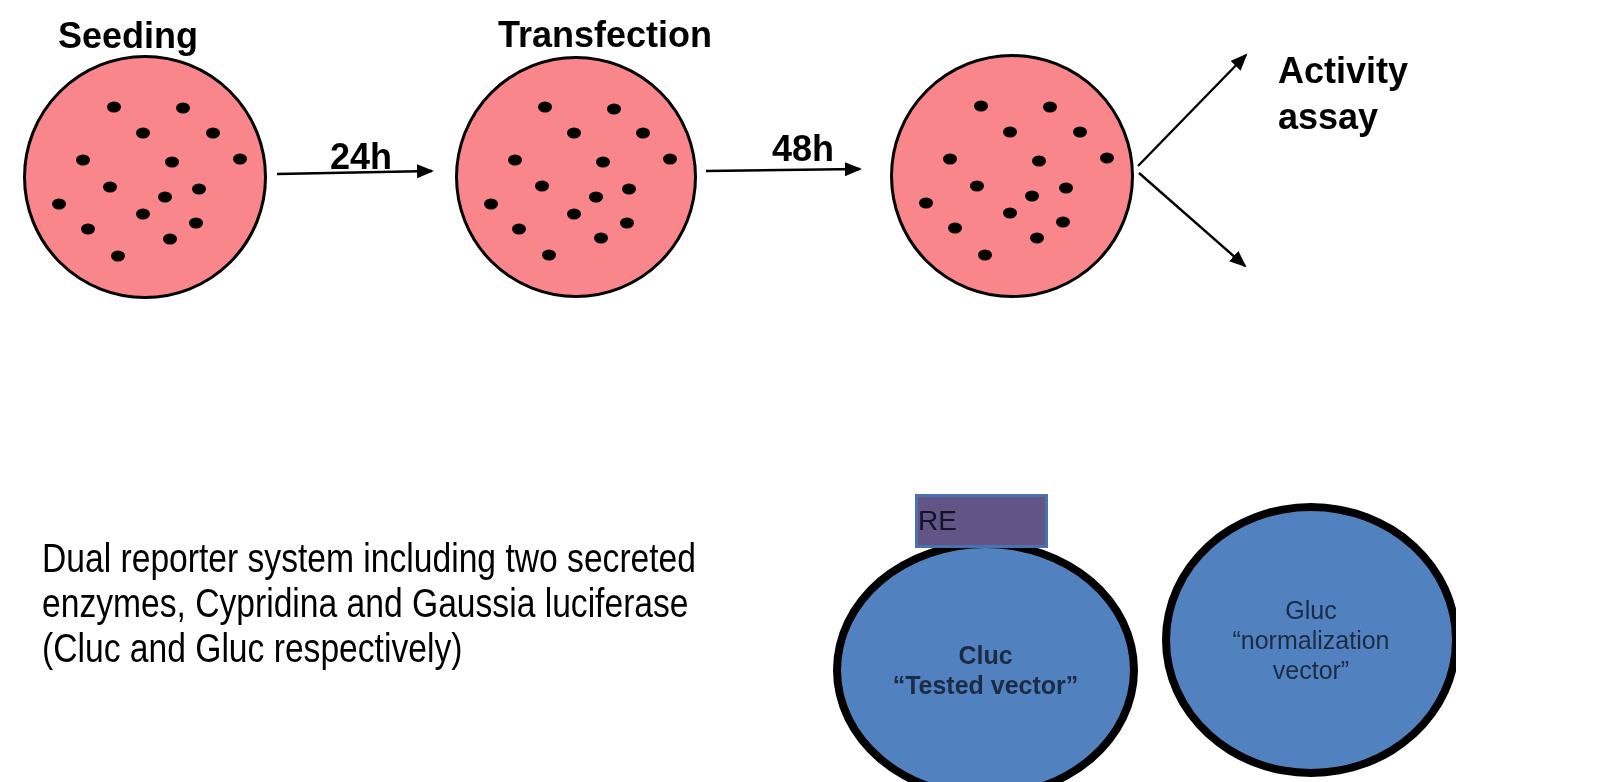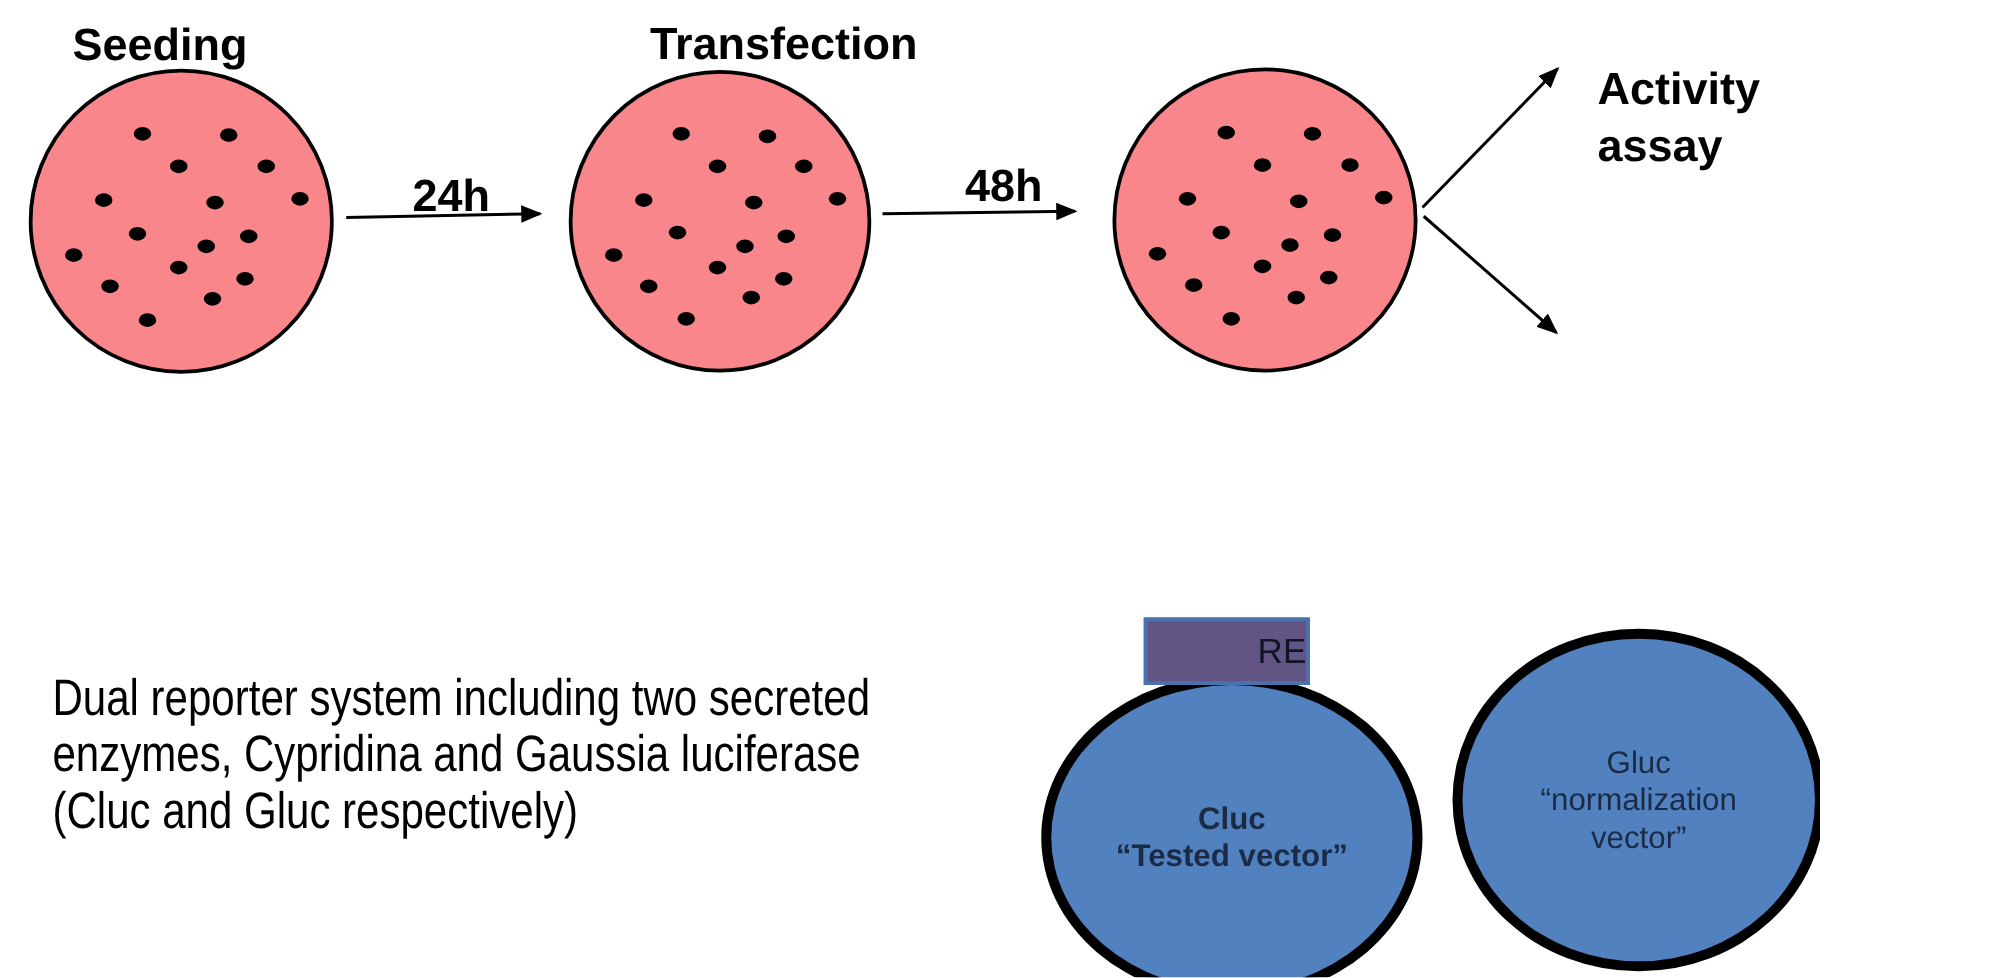--- a/index.html
+++ b/index.html
@@ -38,21 +38,21 @@
     display:flex; align-items:center; justify-content:center;
   }
   .vector-label{
     font-size:25px; line-height:30px; text-align:center;
     color:var(--vector-text); white-space:pre-line;
   }
   .re-box{
     background:var(--re-fill);
     border:3px solid var(--re-border);
     box-sizing:border-box;
-    display:flex; align-items:center; justify-content:flex-end;
+    display:flex; align-items:center; justify-content:flex-start;
     font-size:28px; color:#101424;
   }
   .description{
     font-size:41px; line-height:45px; white-space:pre-line;
     transform:scaleX(0.82); transform-origin:left top;
     letter-spacing:0px;
   }
   svg.arrows{position:absolute; left:0; top:0; pointer-events:none;}
 </style>
 </head>
@@ -66,21 +66,21 @@
         <path d="M0,0 L17,7 L0,14 z" fill="#000"></path>
       </marker>
     </defs>
     <line x1="277" y1="174" x2="432" y2="171" stroke="#000" stroke-width="2.4" marker-end="url(#ah)"></line>
     <line x1="706" y1="171" x2="860" y2="169" stroke="#000" stroke-width="2.4" marker-end="url(#ah)"></line>
     <line x1="1138" y1="166" x2="1246" y2="55" stroke="#000" stroke-width="2.4" marker-end="url(#ah)"></line>
     <line x1="1139" y1="173" x2="1245" y2="266" stroke="#000" stroke-width="2.4" marker-end="url(#ah)"></line>
   </svg>
 
   <div class="abs step-label" style="left:58px; top:16px;">Seeding</div>
-  <div class="abs step-label" style="left:520px; top:15px;text-align:center;">Transfection</div>
+  <div class="abs step-label" style="left:498px; top:15px;text-align:center;">Transfection</div>
 
   <div class="abs dish" style="left:23px; top:55px; width:244px; height:244px;">
     <div class="dish-dots">
         <span class="dot" style="left: 37%; top: 20.5%;"></span>
         <span class="dot" style="left: 66%; top: 21%;"></span>
         <span class="dot" style="left: 49%; top: 31.5%;"></span>
         <span class="dot" style="left: 78.5%; top: 31.5%;"></span>
         <span class="dot" style="left: 24%; top: 43%;"></span>
         <span class="dot" style="left: 61.5%; top: 43.5%;"></span>
         <span class="dot" style="left: 90%; top: 42.5%;"></span>

